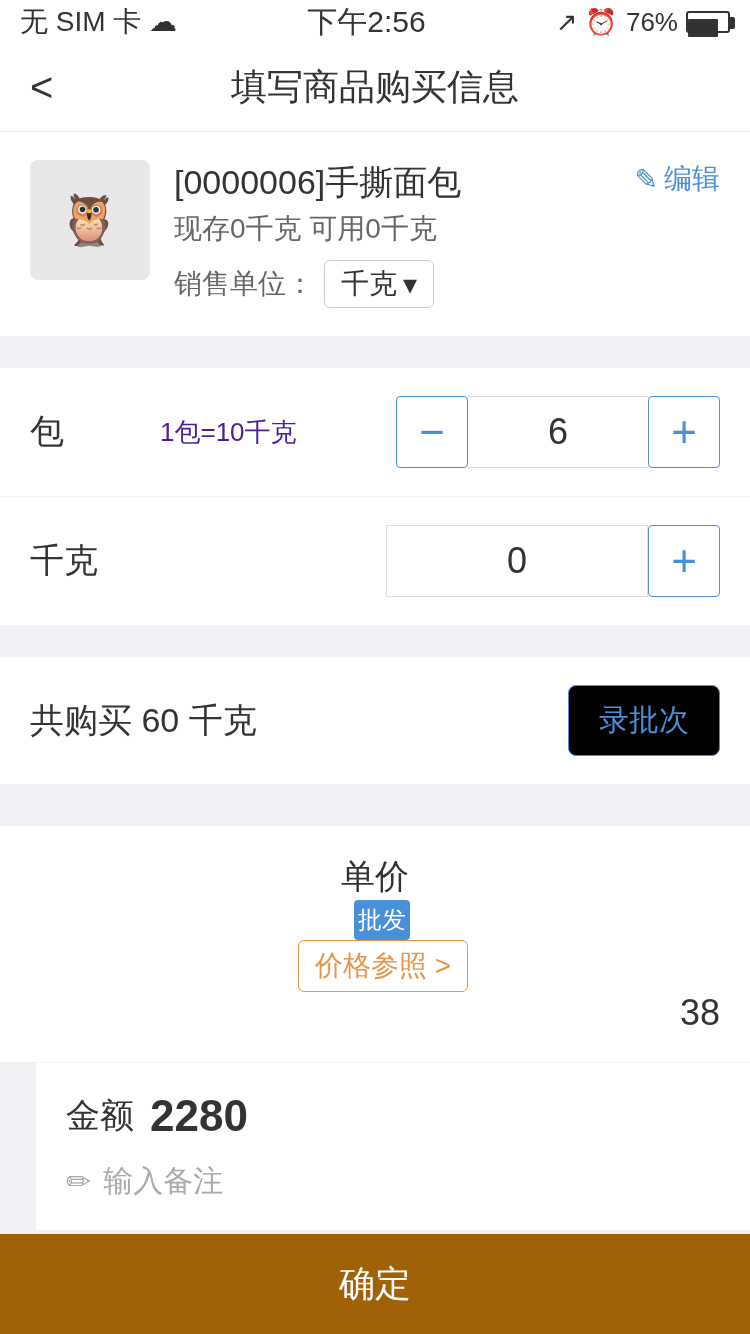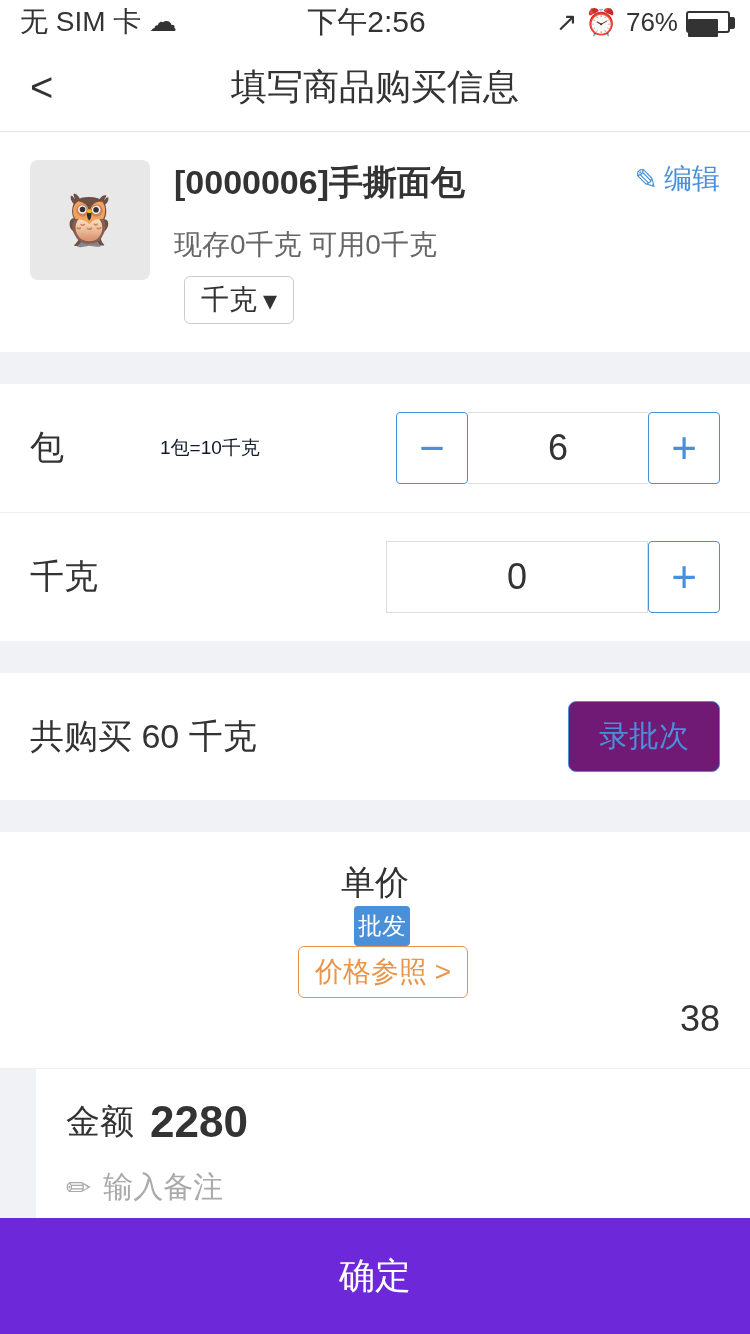--- a/index.html
+++ b/index.html
@@ -80,22 +80,22 @@
       font-size: 50px;
       color: #999;
     }
     .product-details {
       flex: 1;
       margin-left: 24px;
     }
     .product-name {
       font-size: 34px;
       color: #333;
-      font-weight: 700;
-      margin-bottom: 20px;
+      font-weight: 400;
+      margin-bottom: 4px;
     }
     .product-stock {
       font-size: 28px;
       color: #666;
       margin-bottom: 12px;
     }
     .product-unit-row {
       display: flex;
       align-items: center;
       font-size: 28px;
@@ -135,22 +135,22 @@
       padding: 28px 30px;
       border-bottom: 1px solid #f0f0f0;
     }
     .input-row:last-child { border-bottom: none; }
     .input-label {
       font-size: 34px;
       color: #333;
       min-width: 120px;
     }
     .input-hint {
-      font-size: 19px;
-      color: #0f172a;
+      font-size: 26px;
+      color: #4c1d95;
       margin-left: 10px;
       flex: 1;
     }
     .quantity-control {
       display: flex;
       align-items: center;
       margin-left: auto;
     }
     .qty-btn {
       width: 72px;
@@ -186,33 +186,33 @@
       background: #fff;
     }
 
     
     .total-row {
       display: flex;
       align-items: center;
       justify-content: space-between;
       padding: 28px 30px;
       background: #fff;
-      margin-bottom: 16px;
+      margin-bottom: 26px;
     }
     .total-text {
       font-size: 34px;
       color: #333;
     }
     .batch-btn {
       border: 1px solid #4a90d9;
       border-radius: 8px;
       padding: 14px 30px;
       font-size: 30px;
       color: #4a90d9;
-      background: #701a75;
+      background: #000000;
       cursor: pointer;
     }
     .price-row {
       display: flex;
       align-items: center;
       padding: 28px 30px;
       background: #fff;
       border-bottom: 1px solid #f0f0f0;
       flex-direction: column;
     }
@@ -289,22 +289,22 @@
       background: #f0f2f5;
       height: 300px;
     }
 
     
     .confirm-btn {
       position: fixed;
       bottom: 0;
       left: 0;
       width: 750px;
-      height: 116px;
-      background: #6d28d9;
+      height: 100px;
+      background: #a16207;
       color: #fff;
       font-size: 36px;
       display: flex;
       align-items: center;
       justify-content: center;
       cursor: pointer;
       border: none;
     }
 
     
@@ -338,20 +338,21 @@
 </div>
 
 <div class="product-info section-white">
   <div class="product-image">
     <span class="product-image-icon">🦉</span>
   </div>
   <div class="product-details">
     <div class="product-name">[0000006]手撕面包</div>
     <div class="product-stock">现存0千克  可用0千克</div>
     <div class="product-unit-row">
+      <span>销售单位：</span>
       <div class="unit-select">
         <span>千克</span>
         <span>▾</span>
       </div>
     </div>
   </div>
   <div class="edit-btn">
     <span>✎</span>
     <span>编辑</span>
   </div>

